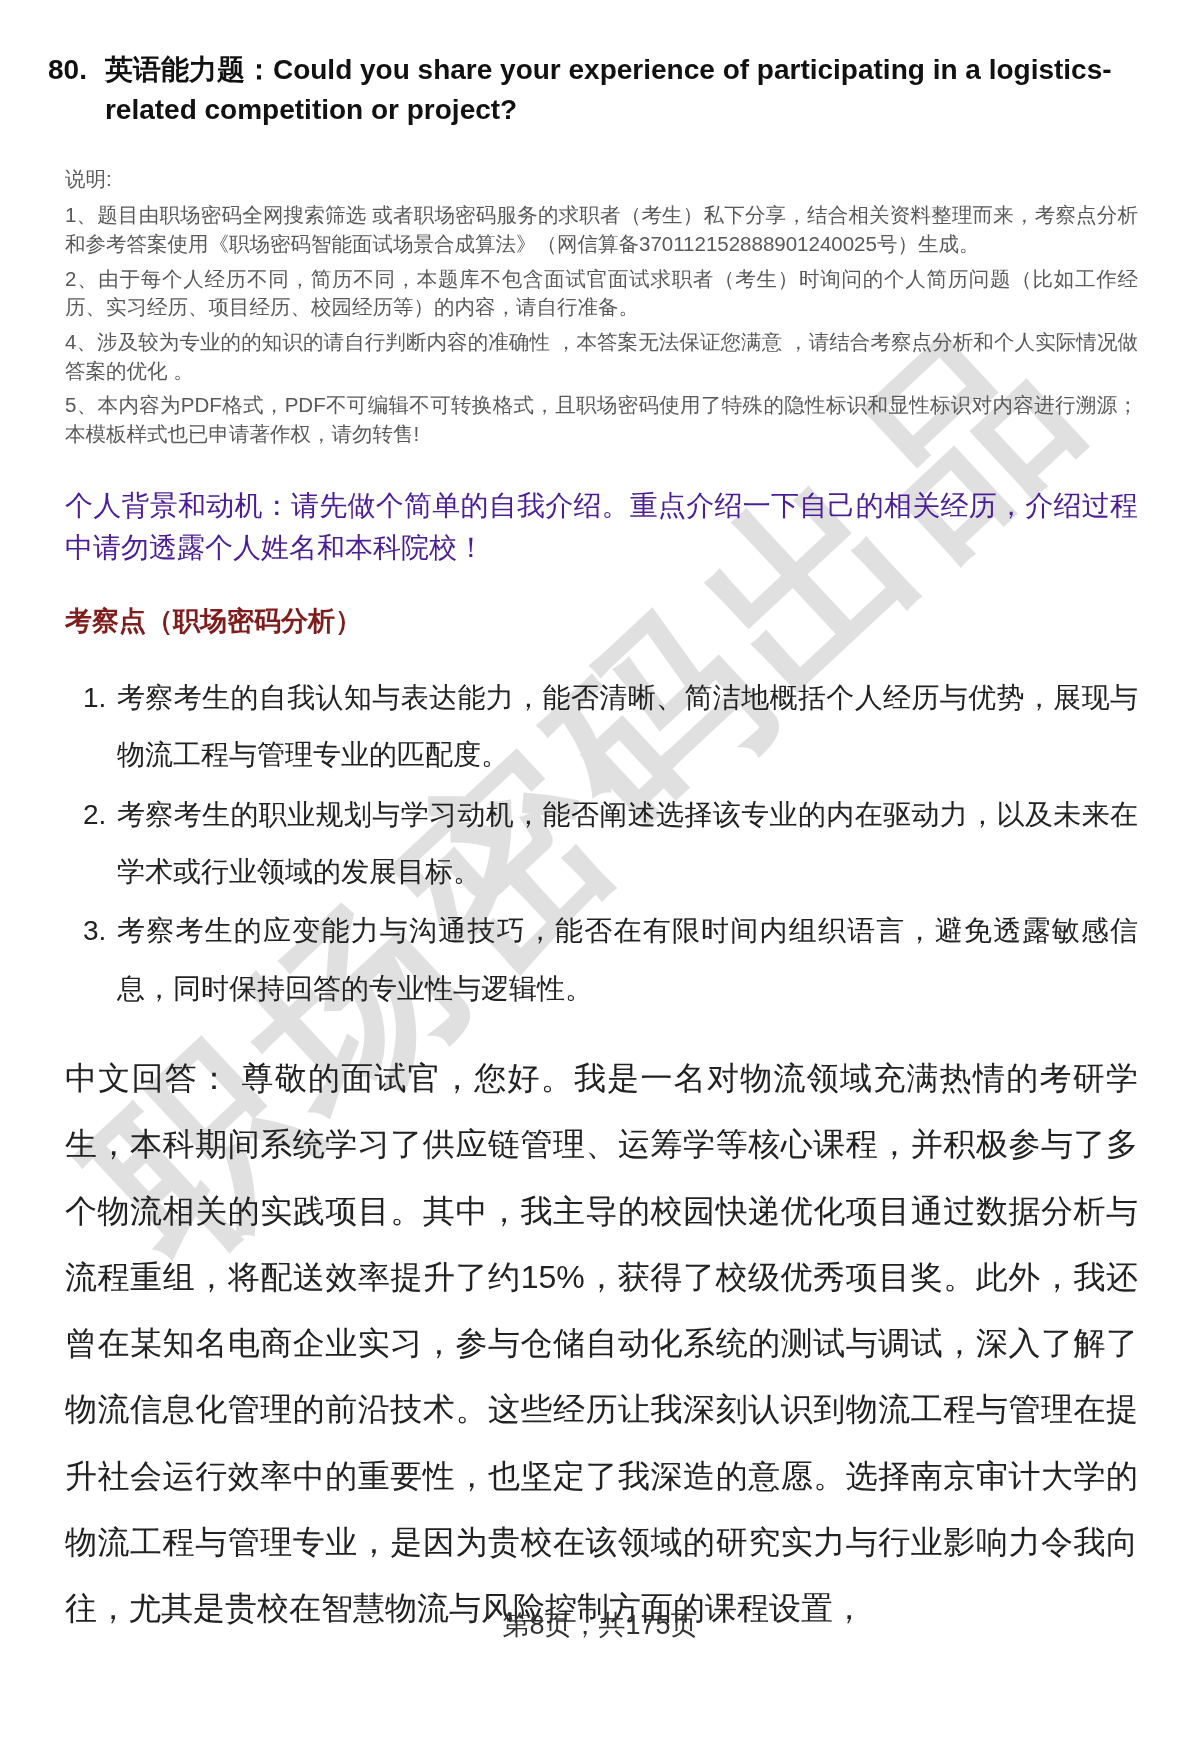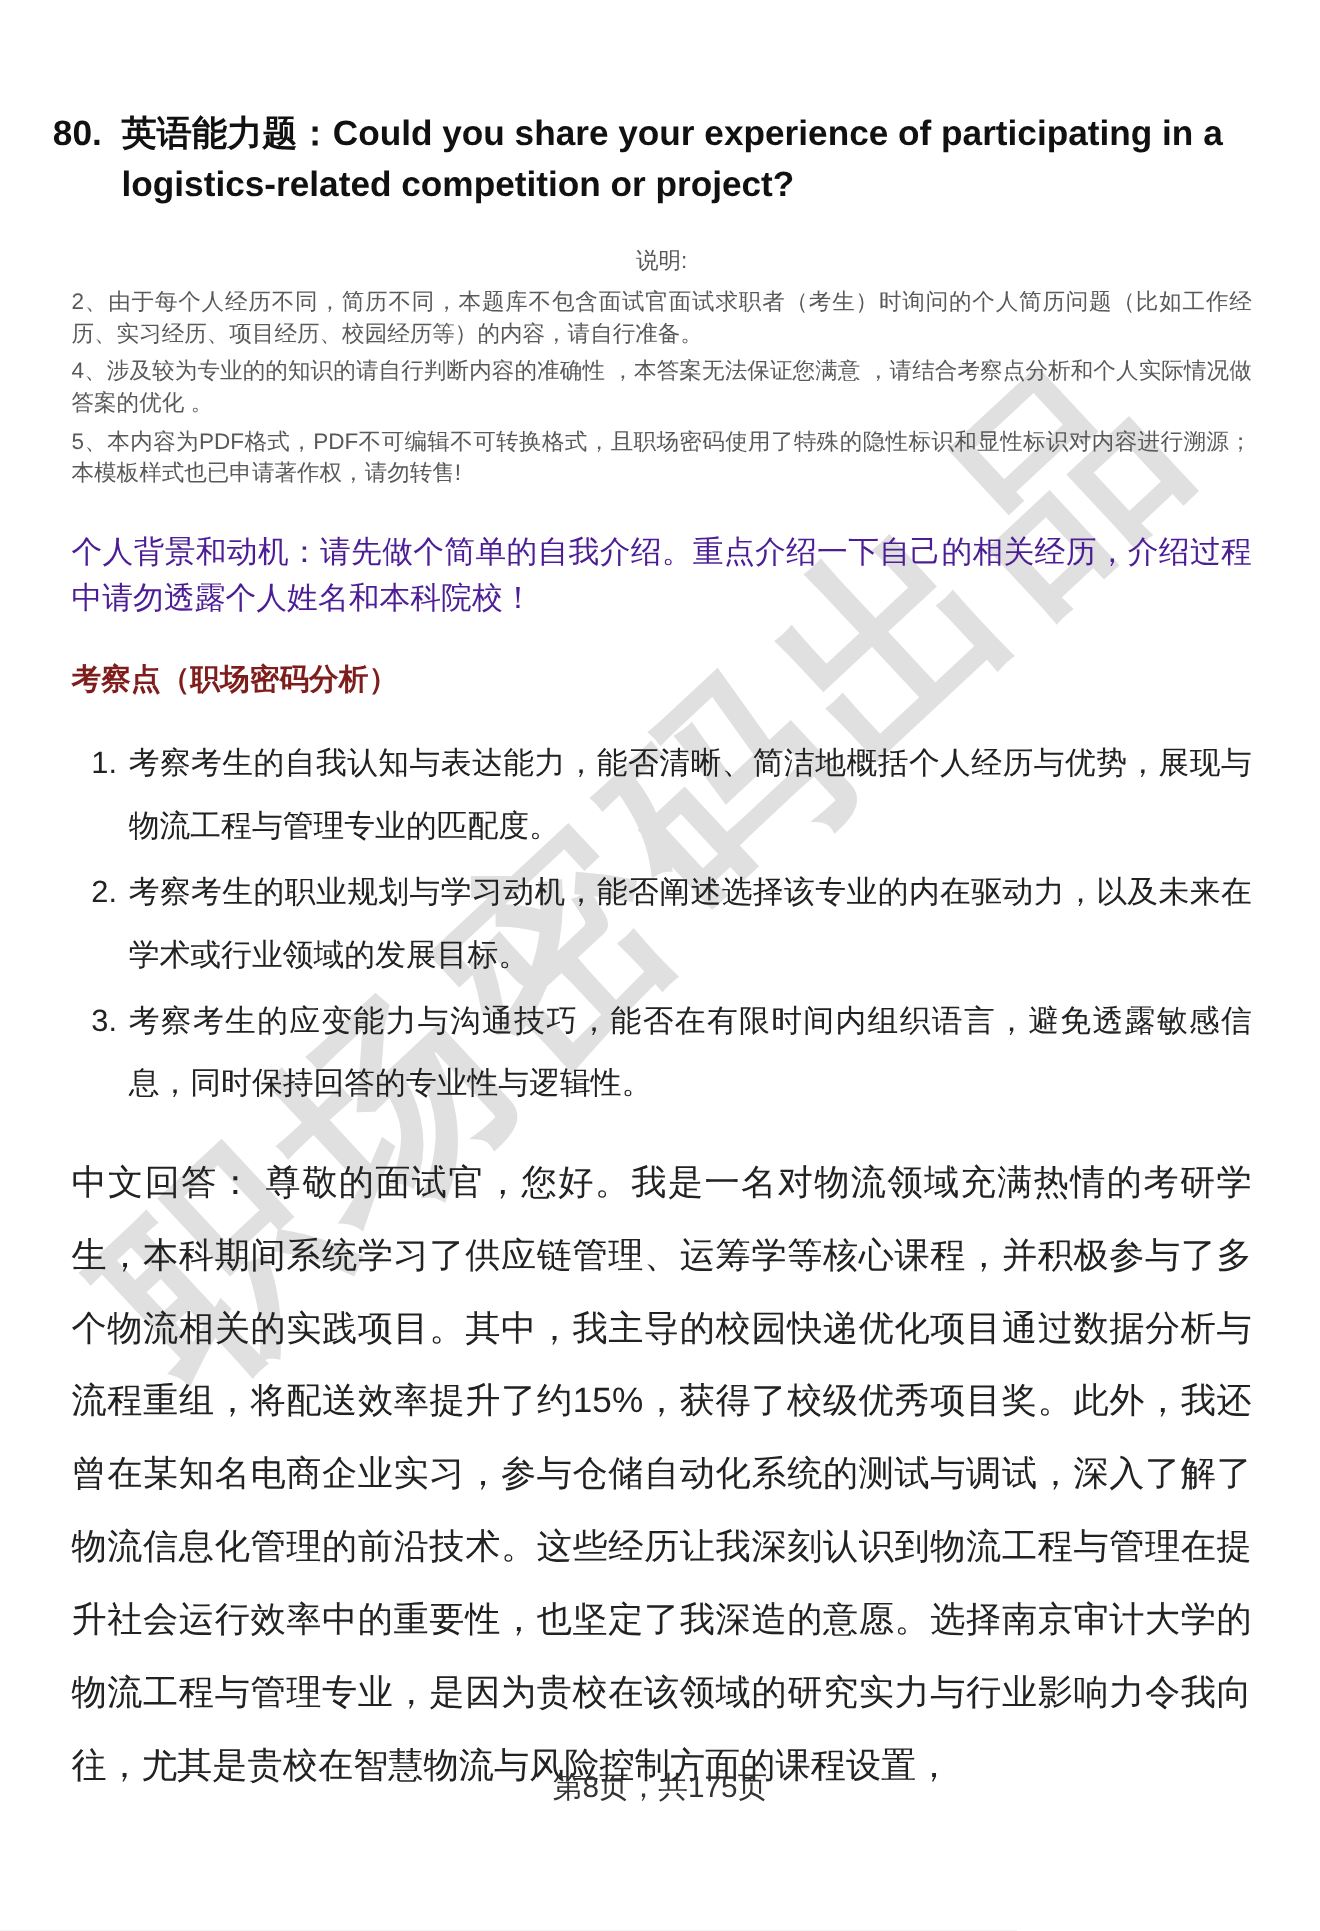--- a/index.html
+++ b/index.html
@@ -30,41 +30,40 @@
   }
   .content {
     position: relative;
     z-index: 1;
     padding: 50px 62px 0 48px;
   }
   
   .title-row {
     display: flex;
     align-items: flex-start;
-    font-size: 32px;
+    font-size: 28px;
     line-height: 1.44;
     color: #111111;
-    margin-top: 48px;
   }
   .q-num {
     flex: 0 0 auto;
     margin-right: 18px;
     font-weight: 700;
   }
   .q-text { flex: 1 1 auto; }
   .q-zh { font-weight: 700; }
   .q-en { font-weight: 600; }
   
   .notes {
     margin: 34px 0 0 17px;
     font-size: 20.5px;
     line-height: 1.4;
     color: #595959;
   }
-  .note-heading { margin: 0 0 8px 0; text-align: center; }
+  .note-heading { margin: 0 0 8px 0; }
   .note {
     margin: 0 0 6px 0;
     text-align: justify;
     text-justify: inter-ideograph;
   }
   
   .red-prompt {
     margin: 36px 0 0 17px;
     font-size: 28px;
     font-weight: 400;
@@ -124,20 +123,21 @@
 
   <div class="content">
 
     <div class="title-row">
       <span class="q-num">80.</span>
       <span class="q-text"><span class="q-zh">英语能力题：</span><span class="q-en">Could you share your experience of participating in a logistics-related competition or project?</span></span>
     </div>
 
     <div class="notes">
       <p class="note-heading">说明:</p>
+      <p class="note">1、题目由职场密码全网搜索筛选 或者职场密码服务的求职者（考生）私下分享，结合相关资料整理而来，考察点分析和参考答案使用《职场密码智能面试场景合成算法》（网信算备370112152888901240025号）生成。</p>
       <p class="note">2、由于每个人经历不同，简历不同，本题库不包含面试官面试求职者（考生）时询问的个人简历问题（比如工作经历、实习经历、项目经历、校园经历等）的内容，请自行准备。</p>
       <p class="note">4、涉及较为专业的的知识的请自行判断内容的准确性 ，本答案无法保证您满意 ，请结合考察点分析和个人实际情况做答案的优化 。</p>
       <p class="note">5、本内容为PDF格式，PDF不可编辑不可转换格式，且职场密码使用了特殊的隐性标识和显性标识对内容进行溯源；本模板样式也已申请著作权，请勿转售!</p>
     </div>
 
     <p class="red-prompt">个人背景和动机：请先做个简单的自我介绍。重点介绍一下自己的相关经历，介绍过程中请勿透露个人姓名和本科院校！</p>
 
     <p class="red-heading">考察点（职场密码分析）</p>
 
     <div class="analysis-list">

